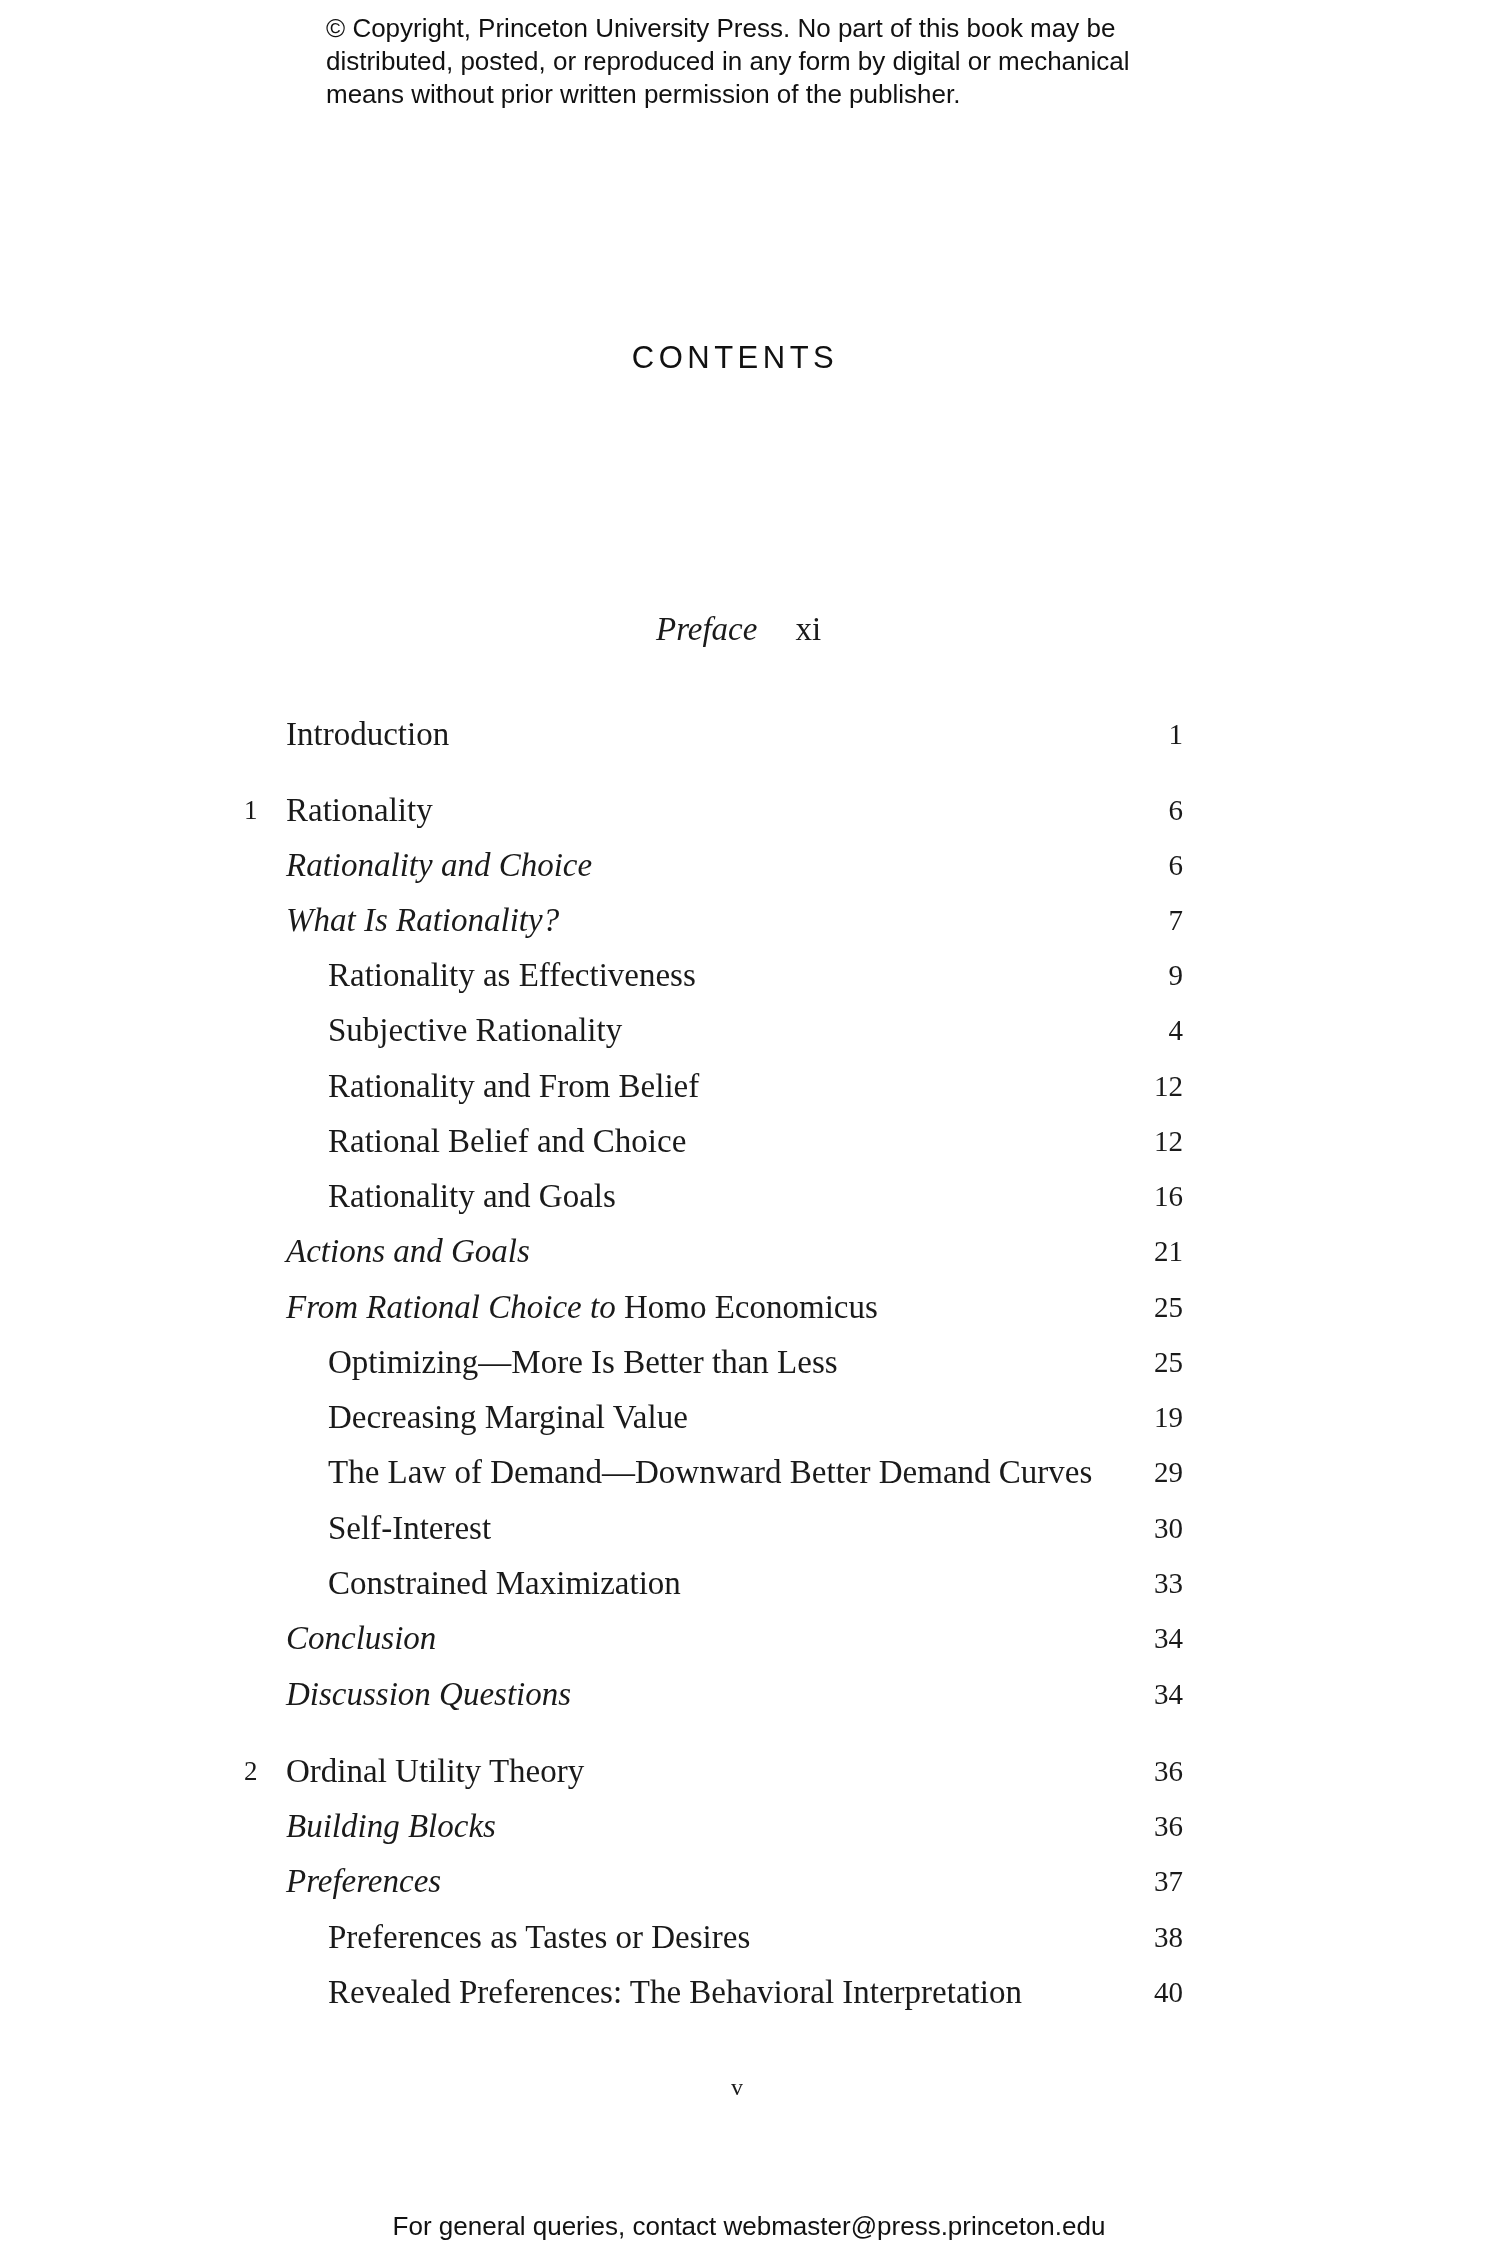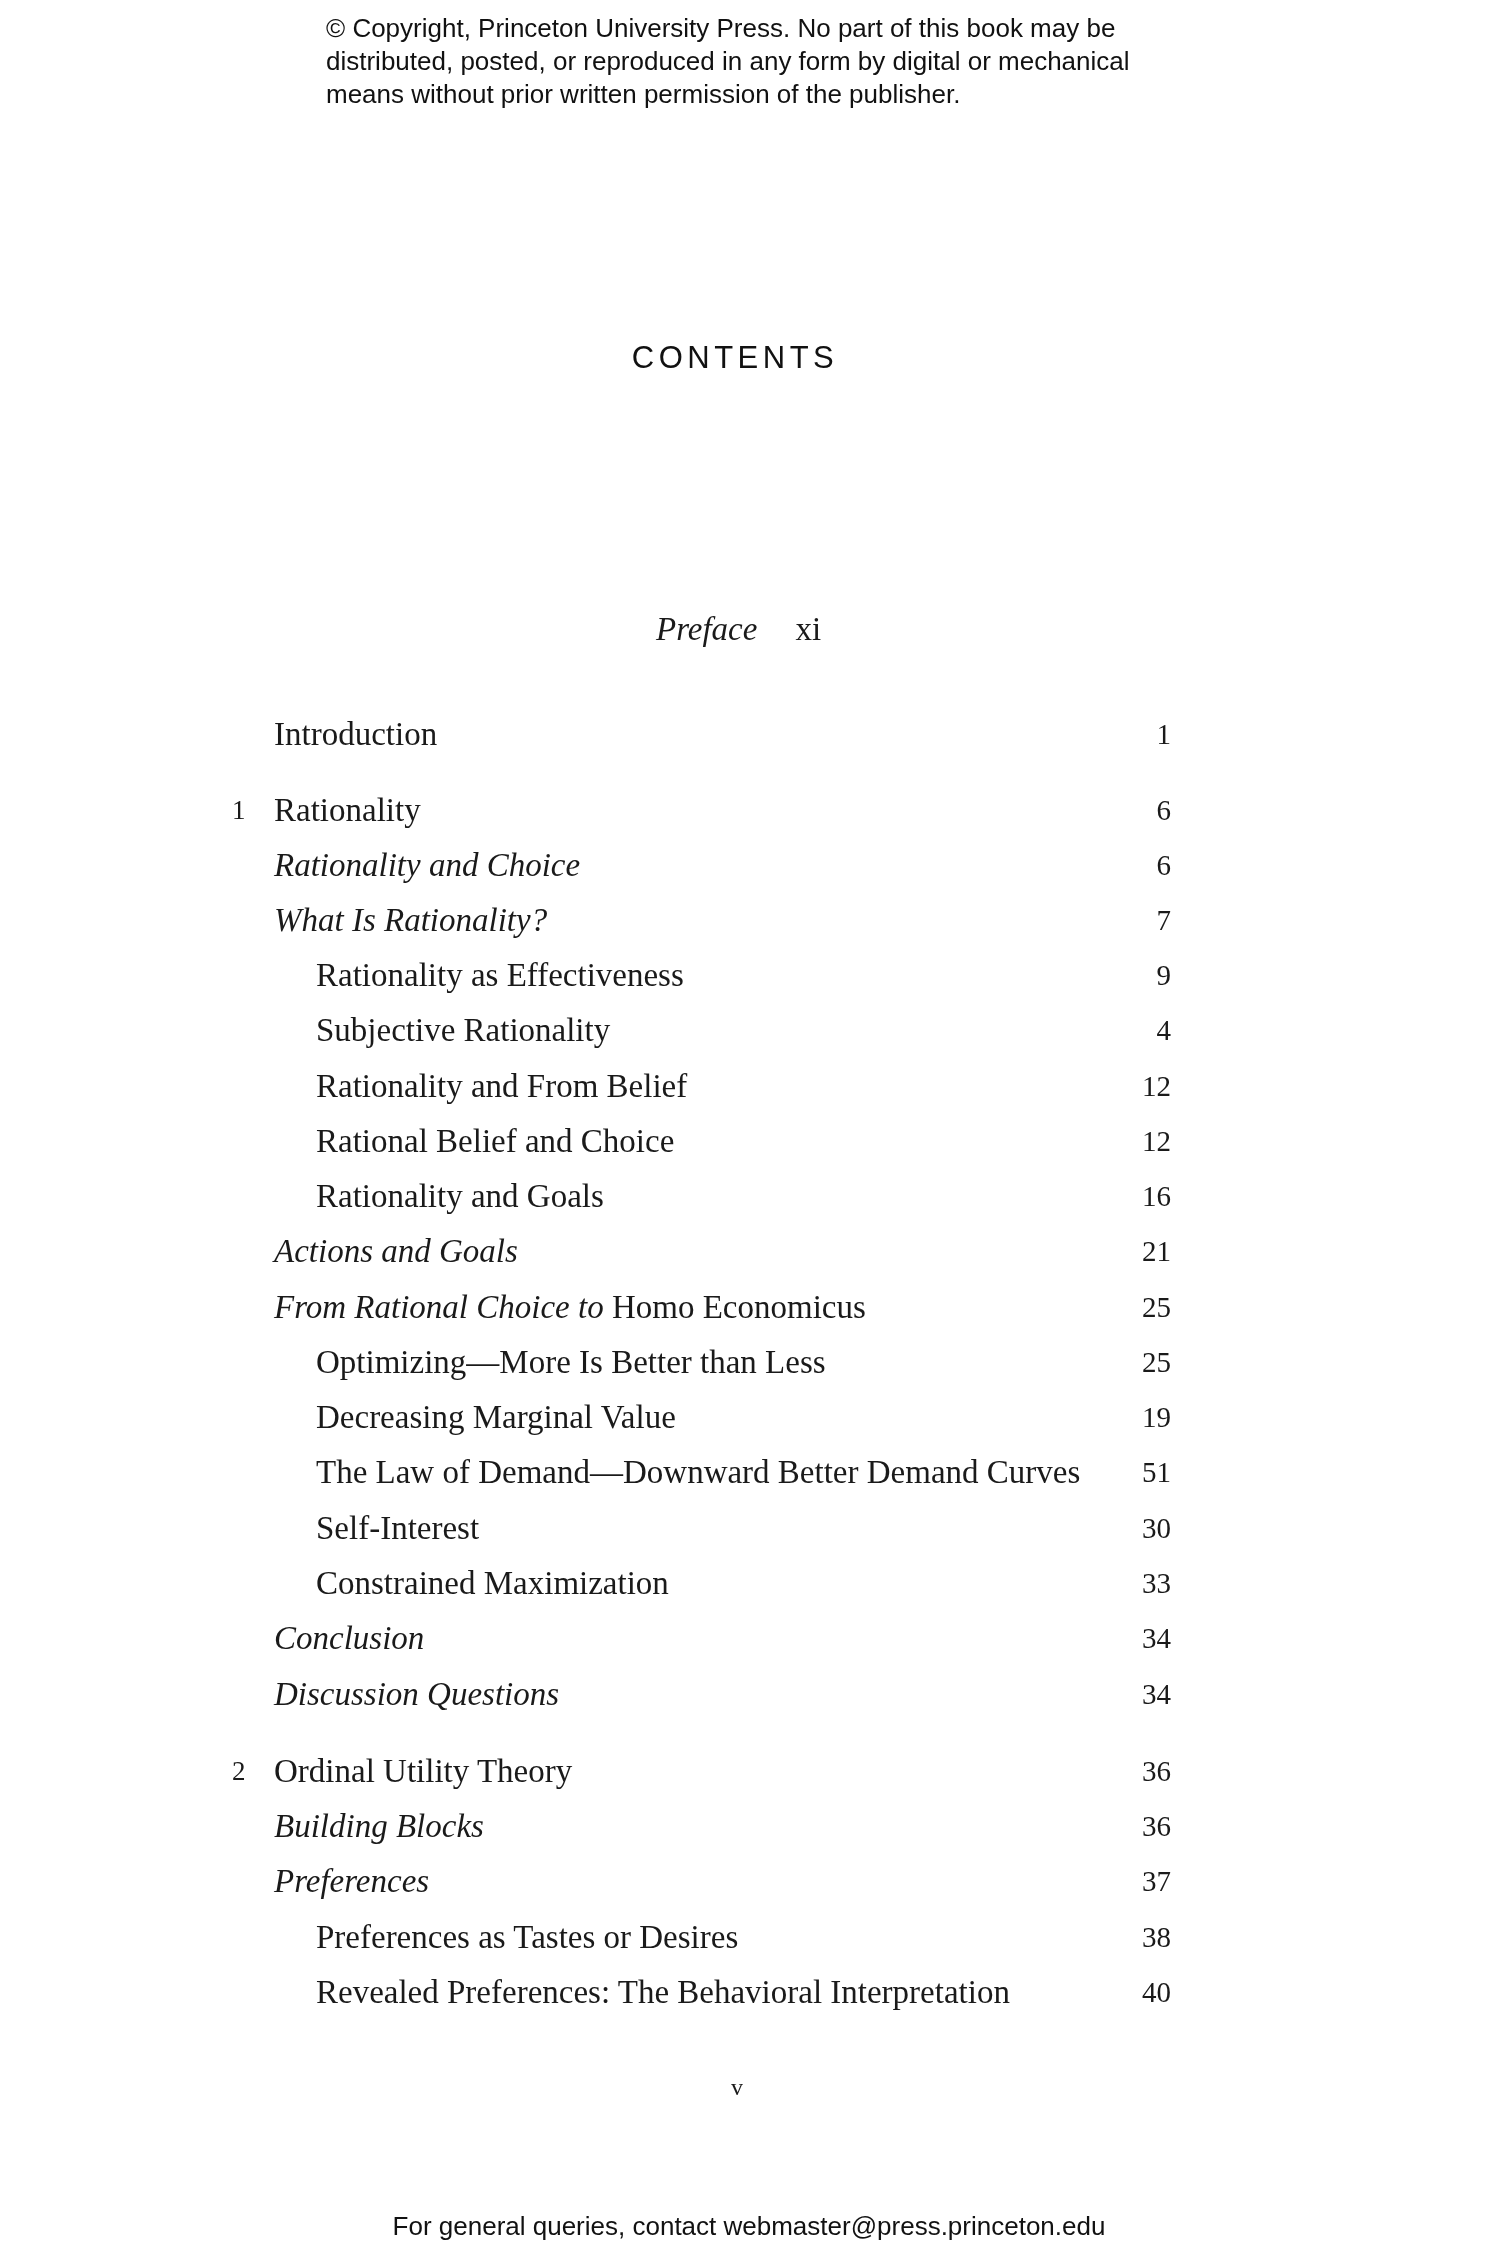--- a/index.html
+++ b/index.html
@@ -13,21 +13,21 @@
     position: absolute; left: 0; width: 1470px; top: 300px; text-align: center;
     font-family: "Liberation Sans", sans-serif; font-size: 31px; letter-spacing: 4.5px; color: #111; margin-top: 40px;
   }
   .preface {
     position: absolute; left: 656px; top: 609px; white-space: nowrap;
     font-family: "Liberation Serif", serif; font-size: 33px; line-height: 40px; color: #1a1a1a;
   }
   .preface .pt { font-style: italic; }
   .preface .pp { margin-left: 38px; }
   .toc-row {
-    position: absolute; left: 0; width: 1408px; height: 40px;
+    position: absolute; left: 12px; width: 1408px; height: 40px;
     font-family: "Liberation Serif", serif; font-size: 33px; line-height: 40px; color: #1a1a1a; text-align: right;
   }
   .toc-row .num { position: absolute; left: 232px; top: 0; font-size: 27px; }
   .toc-row .title { position: absolute; top: 0; white-space: nowrap; }
   .toc-row .title.l0 { left: 274px; }
   .toc-row .title.l1 { left: 274px; font-style: italic; }
   .toc-row .title.l2 { left: 316px; }
   .toc-row .title .it { font-style: italic; }
   .toc-row .title .rm { font-style: normal; }
   .toc-row .page { position: absolute; right: 237px; top: 0; font-size: 29px; }
@@ -105,21 +105,21 @@
     <div class="toc-row" style="top: 1342px;">
       <span class="title l2">Optimizing—More Is Better than Less</span>
       <span class="page">25</span>
     </div>
     <div class="toc-row" style="top: 1397px;">
       <span class="title l2">Decreasing Marginal Value</span>
       <span class="page">19</span>
     </div>
     <div class="toc-row" style="top: 1452px;">
       <span class="title l2">The Law of Demand—Downward Better Demand Curves</span>
-      <span class="page">51</span>
+      <span class="page">29</span>
     </div>
     <div class="toc-row" style="top: 1508px;">
       <span class="title l2">Self-Interest</span>
       <span class="page">30</span>
     </div>
     <div class="toc-row" style="top: 1563px; text-decoration: underline;">
       <span class="title l2">Constrained Maximization</span>
       <span class="page">33</span>
     </div>
     <div class="toc-row" style="top: 1618px;">

